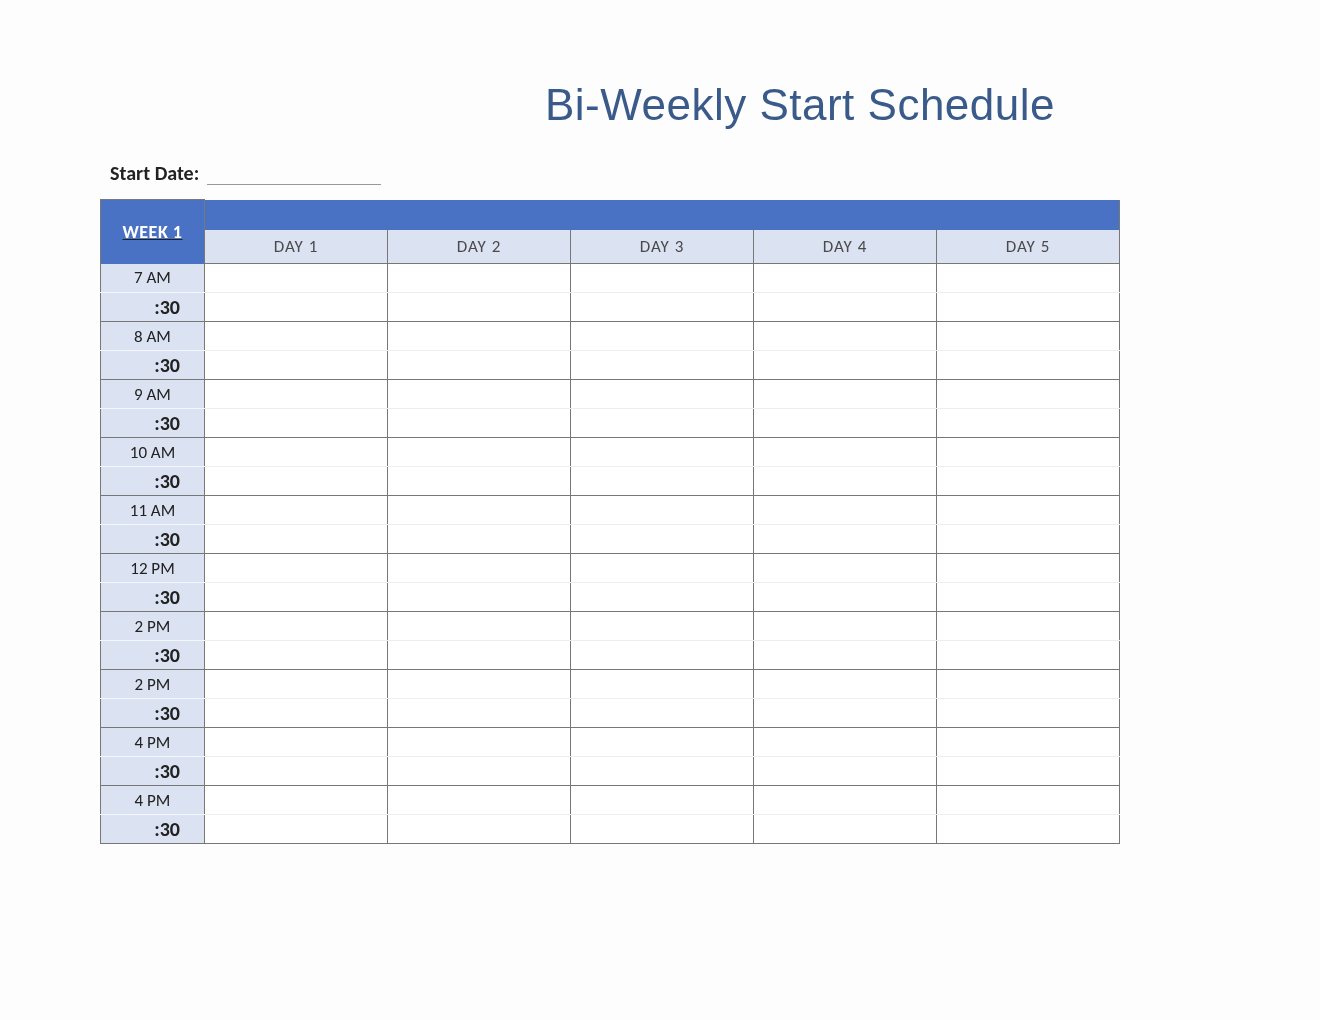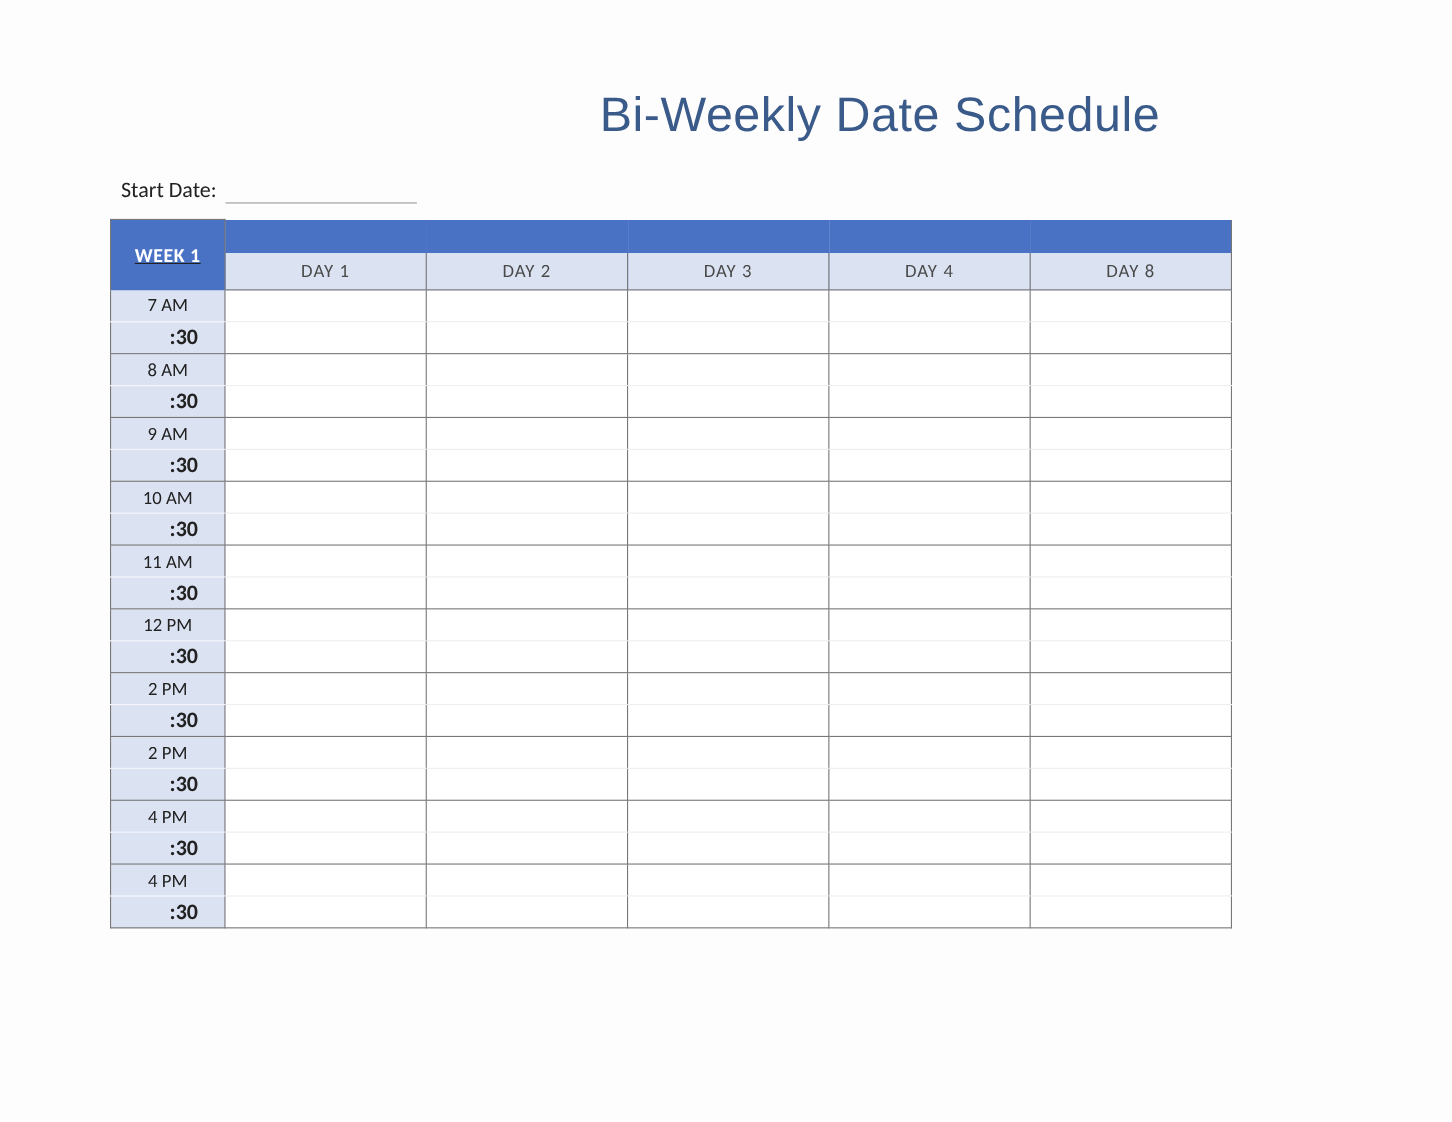--- a/index.html
+++ b/index.html
@@ -24,21 +24,21 @@
     letter-spacing: .5px;
     font-family: "Calibri Light","Segoe UI Light", Arial, sans-serif;
   }
   .start-row {
     display: flex;
     align-items: flex-end;
     gap: 8px;
     margin: 0 0 14px 10px;
     font-size: 20px;
   }
-  .start-label { font-weight: 400; }
+  .start-label { font-weight: 700; }
   .start-input {
     border: none;
     border-bottom: 1px solid #999;
     width: 170px;
     height: 22px;
     font-size: 18px;
     background: transparent;
     outline: none;
   }
 
@@ -121,21 +121,21 @@
   td.cell.hour-sep { border-bottom: 1.5px solid #777; }
   td.cell.last-bottom { border-bottom: 1.5px solid #777; }
 
   col.cw-time { width: 104px; }
   col.cw-day  { width: 183px; }
 </style>
 </head>
 <body>
 
 <div class="page">
-  <div class="title">Bi-Weekly Date Schedule</div>
+  <div class="title">Bi-Weekly Start Schedule</div>
 
   <div class="start-row">
     <span class="start-label">Start Date:</span>
     <input class="start-input" value="" style="">
   </div>
 
   <table class="sched">
     <colgroup>
       <col class="cw-time">
         <col class="cw-day">
@@ -152,21 +152,21 @@
           <td></td>
           <td></td>
           <td></td>
           <td class="rb"></td>
     </tr>
     <tr class="day-hdr-row">
       <th class="day-hdr">DAY 1</th>
       <th class="day-hdr">DAY 2</th>
       <th class="day-hdr">DAY 3</th>
       <th class="day-hdr">DAY 4</th>
-      <th class="day-hdr last">DAY 8</th>
+      <th class="day-hdr last">DAY 5</th>
     </tr>
 
     </tbody>
       <tbody id="rows">
         <tr>
           <th class="time-col time-hour">7 AM</th>
           <td class="cell"></td>
           <td class="cell"></td>
           <td class="cell"></td>
           <td class="cell"></td>

